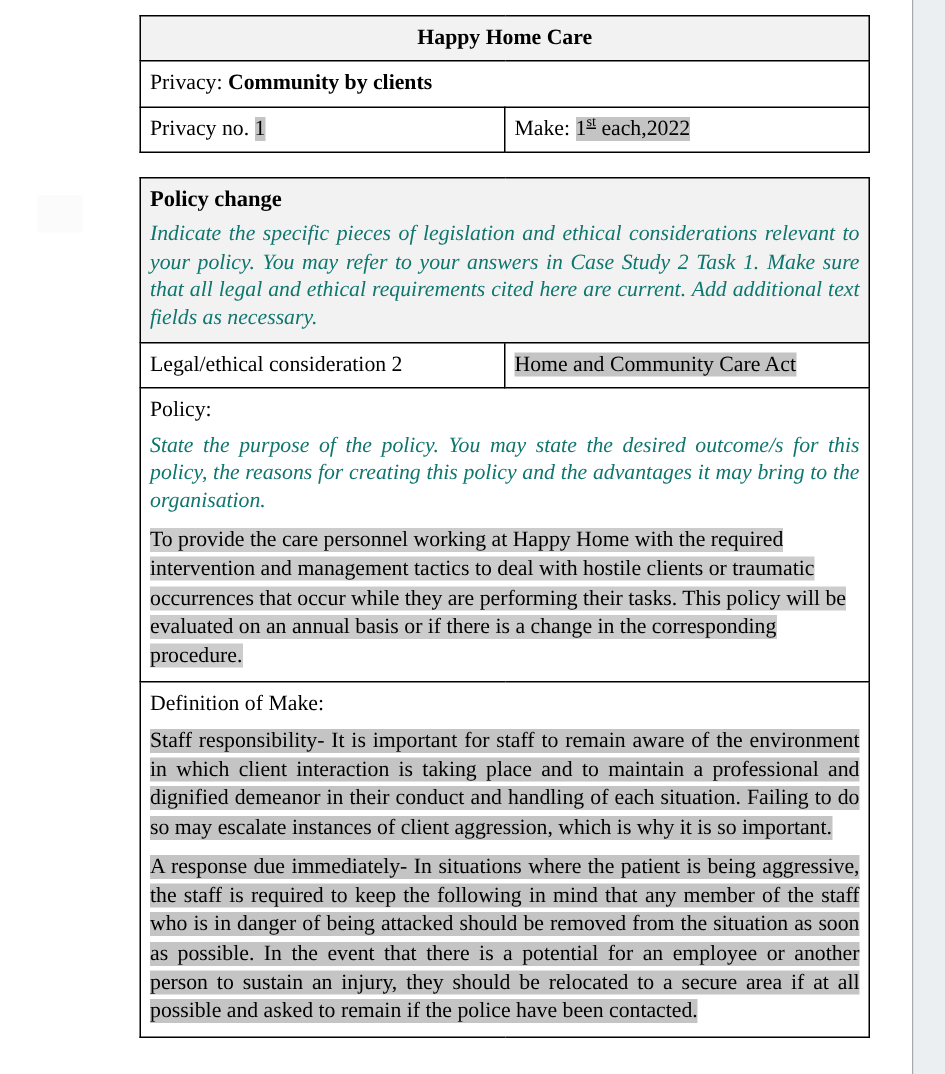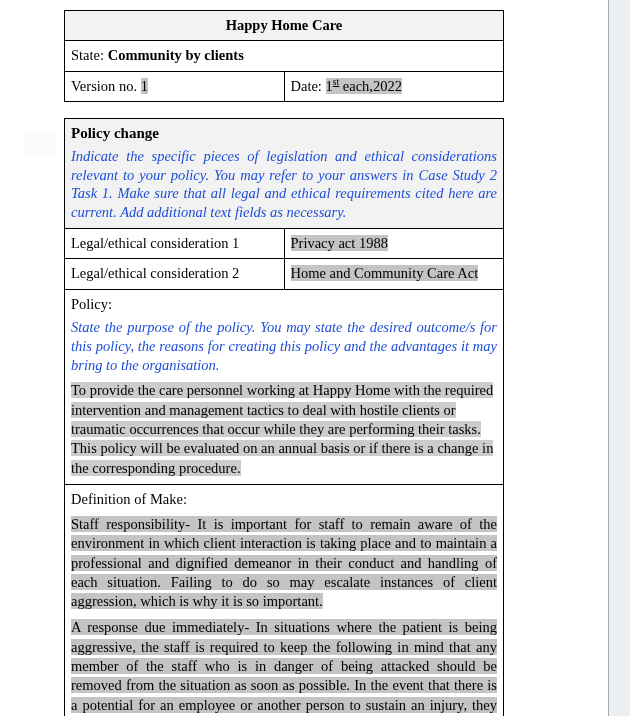--- a/index.html
+++ b/index.html
@@ -46,22 +46,23 @@
 
   .doc {
     position: absolute;
     left: 64px;
     top: 0;
     width: 487px;
   }
 
   table.t {
     border-collapse: collapse;
-    width: 440px;
+    width: 487px;
     table-layout: fixed;
+    margin-left: 29px;
   }
   table.t td {
     border: 1px solid #000000;
     vertical-align: top;
     padding: 5px 6px 6px 6px;
     font-size: 14.5px;
     line-height: 1.26;
   }
 
   
@@ -85,21 +86,21 @@
     background: #f2f2f2;
     padding-bottom: 10px;
   }
   .ctx-head .ctx-title {
     font-weight: bold;
     font-size: 15px;
     display: block;
     margin-bottom: 4px;
   }
   .hint {
-    color: #1d4ed8;
+    color: #0f766e;
     font-style: italic;
     font-size: 14.5px;
     line-height: 1.3;
     text-align: justify;
     display: block;
   }
   .consider-label { width: 203px; }
   .consider-row td { padding-top: 8px; padding-bottom: 10px; }
 
   .section-cell { padding-top: 7px; padding-bottom: 9px; }
@@ -133,40 +134,36 @@
 <div id="margin-box"></div>
 
 <div class="doc">
 
   <table class="t" id="info-table">
     <tbody>
       <tr>
         <td class="title-cell" colspan="2">Happy Home Care</td>
       </tr>
       <tr class="row-policy tall">
-        <td colspan="2"><span>State:</span> <b>Community by clients</b></td>
+        <td colspan="2"><span>Privacy:</span> <b>Community by clients</b></td>
       </tr>
       <tr class="row-ver tall">
-        <td style="width:244px"><span>Version no.</span> <span class="hl">1</span></td>
-        <td><span>Date:</span> <span class="hl"><span>1</span><sup>st</sup><span> each,2022</span></span></td>
+        <td style="width:244px"><span>Privacy no.</span> <span class="hl">1</span></td>
+        <td><span>Make:</span> <span class="hl"><span>1</span><sup>st</sup><span> each,2022</span></span></td>
       </tr>
     </tbody>
   </table>
 
   <table class="t" id="context-table">
     <tbody>
       <tr>
         <td class="ctx-head" colspan="2">
           <span class="ctx-title">Policy change</span>
           <span class="hint">Indicate the specific pieces of legislation and ethical considerations relevant to your policy. You may refer to your answers in Case Study 2 Task 1. Make sure that all legal and ethical requirements cited here are current. Add additional text fields as necessary.</span>
         </td>
-      </tr>
-      <tr class="consider-row">
-        <td class="consider-label">Legal/ethical consideration 1</td>
-        <td><span class="hl">Privacy act 1988</span></td>
       </tr>
       <tr class="consider-row">
         <td class="consider-label">Legal/ethical consideration 2</td>
         <td><span class="hl">Home and Community Care Act</span></td>
       </tr>
       <tr>
         <td class="section-cell" colspan="2">
           <span class="lbl">Policy:</span>
           <span class="hint">State the purpose of the policy. You may state the desired outcome/s for this policy, the reasons for creating this policy and the advantages it may bring to the organisation.</span>
           <span class="body-para"><span class="hl-soft">To provide the care personnel working at Happy Home with the required intervention and management tactics to deal with hostile clients or traumatic occurrences that occur while they are performing their tasks. This policy will be evaluated on an annual basis or if there is a change in the corresponding procedure.</span></span>

